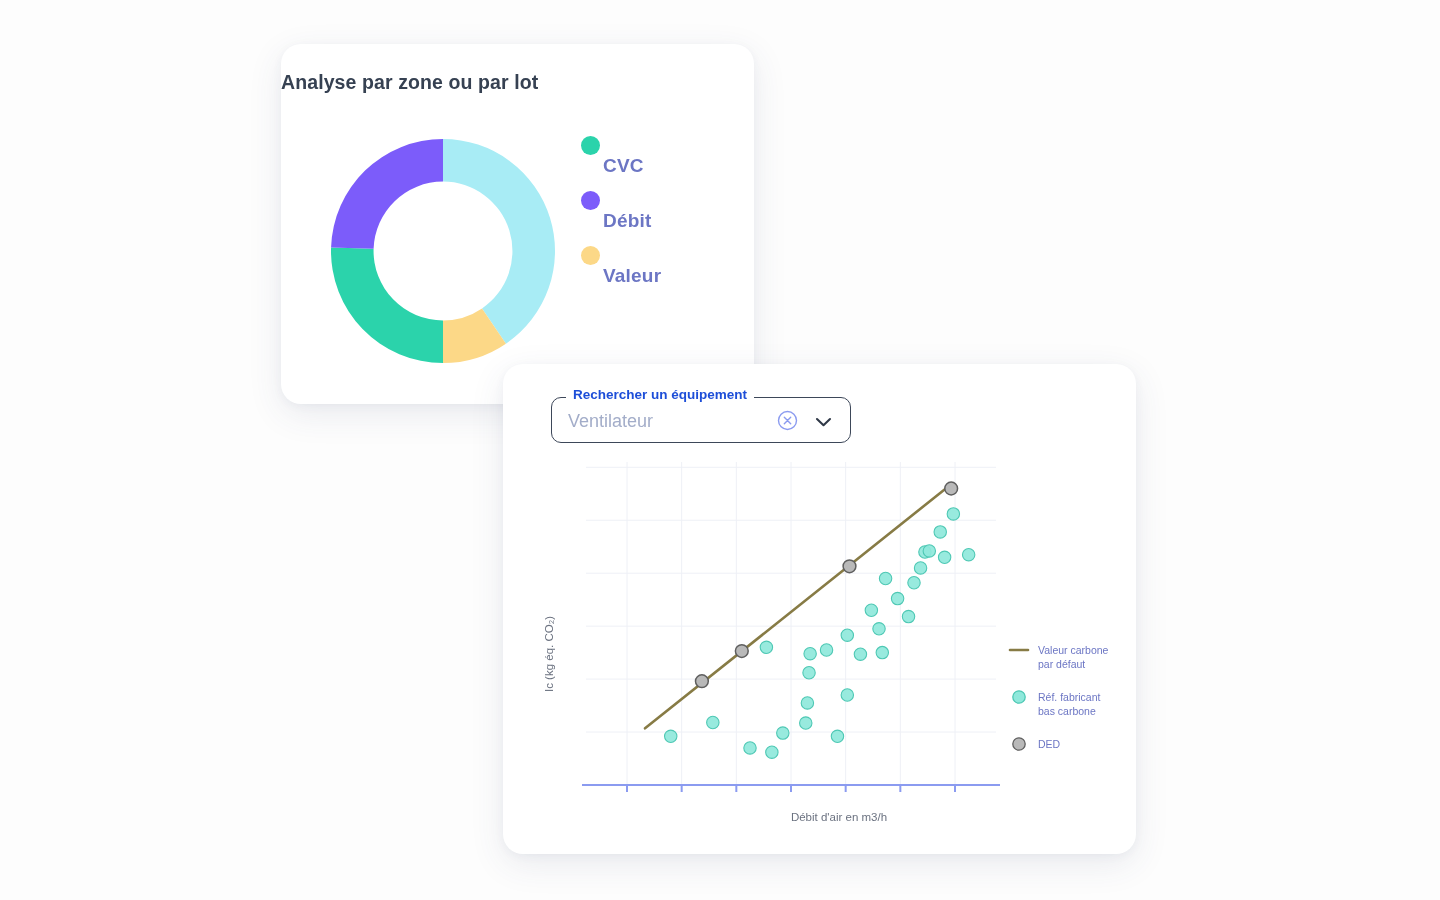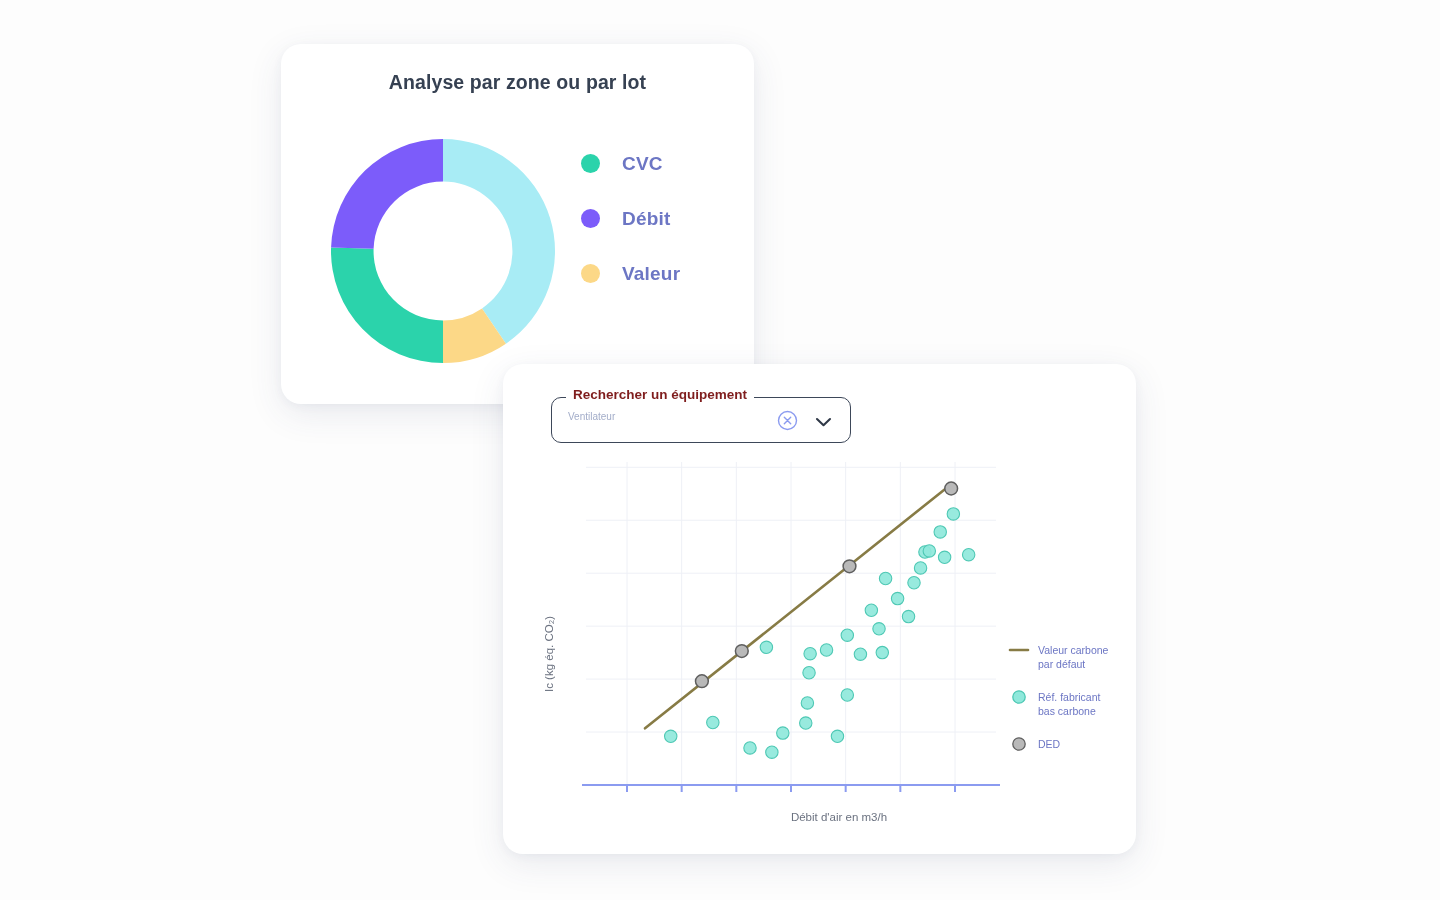--- a/index.html
+++ b/index.html
@@ -40,21 +40,20 @@
     height: 490px;
     z-index: 2;
   }
 
   
   .donut-title {
     position: absolute;
     left: 0;
     top: 27px;
     width: 473px;
-    text-align: center;
     font-size: 19.5px;
     font-weight: bold;
     color: #364152;
     letter-spacing: 0.1px;
   }
   .donut-wrap {
     position: absolute;
     left: 38px;
     top: 83px;
     width: 248px;
@@ -63,22 +62,22 @@
   .donut-svg { display: block; }
 
   .donut-legend {
     position: absolute;
     left: 300px;
     top: 92px;
     width: 160px;
   }
   .legend-row {
     display: flex;
-    align-items: center;
     height: 55px;
+    flex-direction: column;
   }
   .legend-dot {
     width: 19px;
     height: 19px;
     border-radius: 50%;
     flex: 0 0 auto;
   }
   .legend-text {
     margin-left: 22px;
     font-size: 19px;
@@ -99,28 +98,28 @@
     box-sizing: border-box;
   }
   .search-legend {
     position: absolute;
     left: 14px;
     top: -11px;
     background: #ffffff;
     padding: 0 7px;
     font-size: 13.5px;
     font-weight: bold;
-    color: #7f1d1d;
+    color: #1d4ed8;
     white-space: nowrap;
   }
   .search-value {
     position: absolute;
     left: 16px;
     top: 13px;
-    font-size: 10px;
+    font-size: 18px;
     color: #a3adc9;
   }
   .clear-icon {
     position: absolute;
     right: 52px;
     top: 12px;
     width: 21px;
     height: 21px;
     cursor: pointer;
   }

